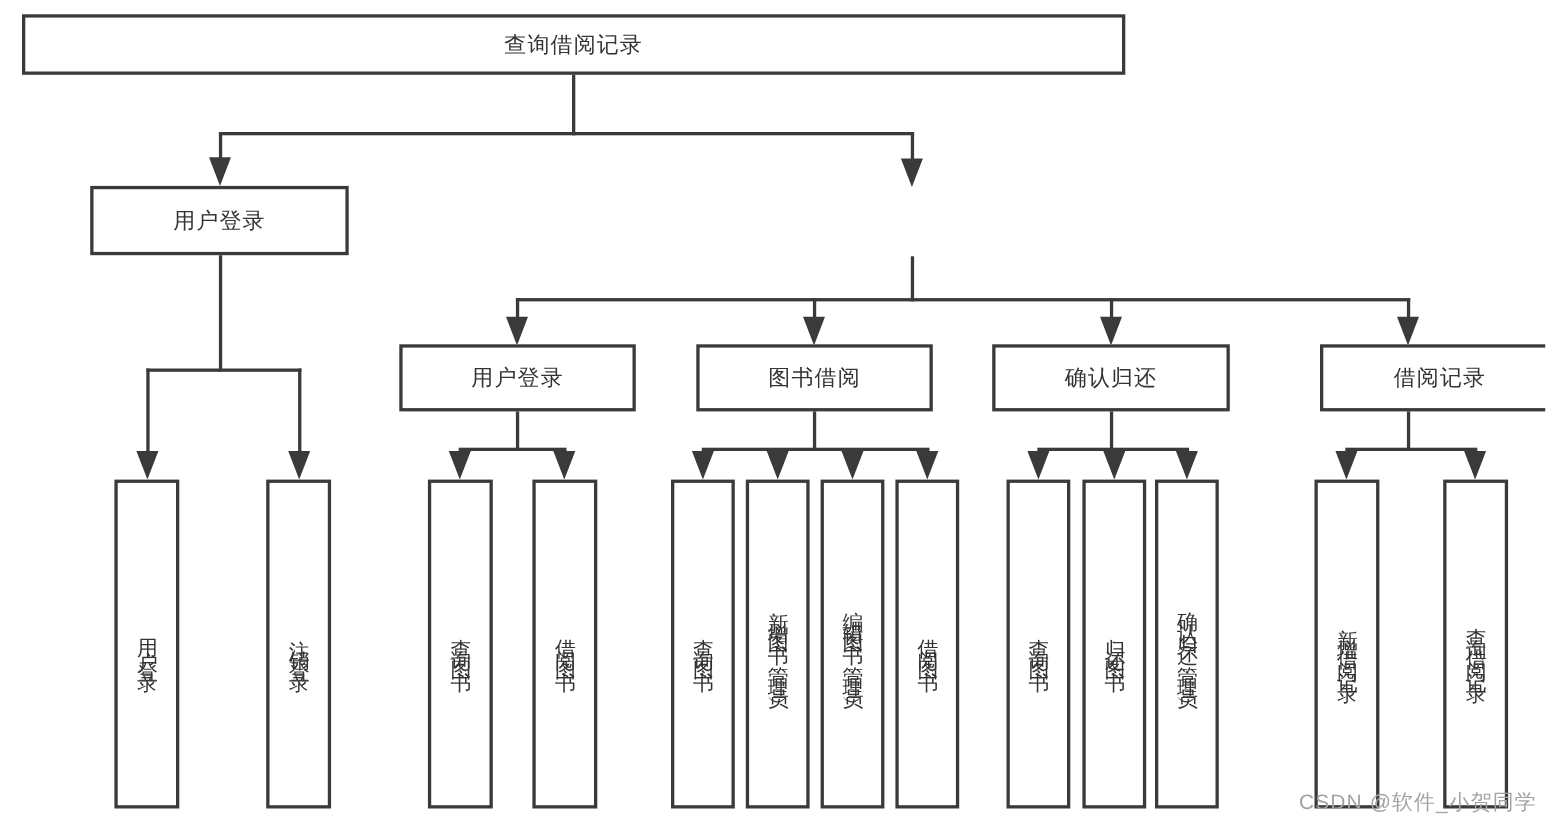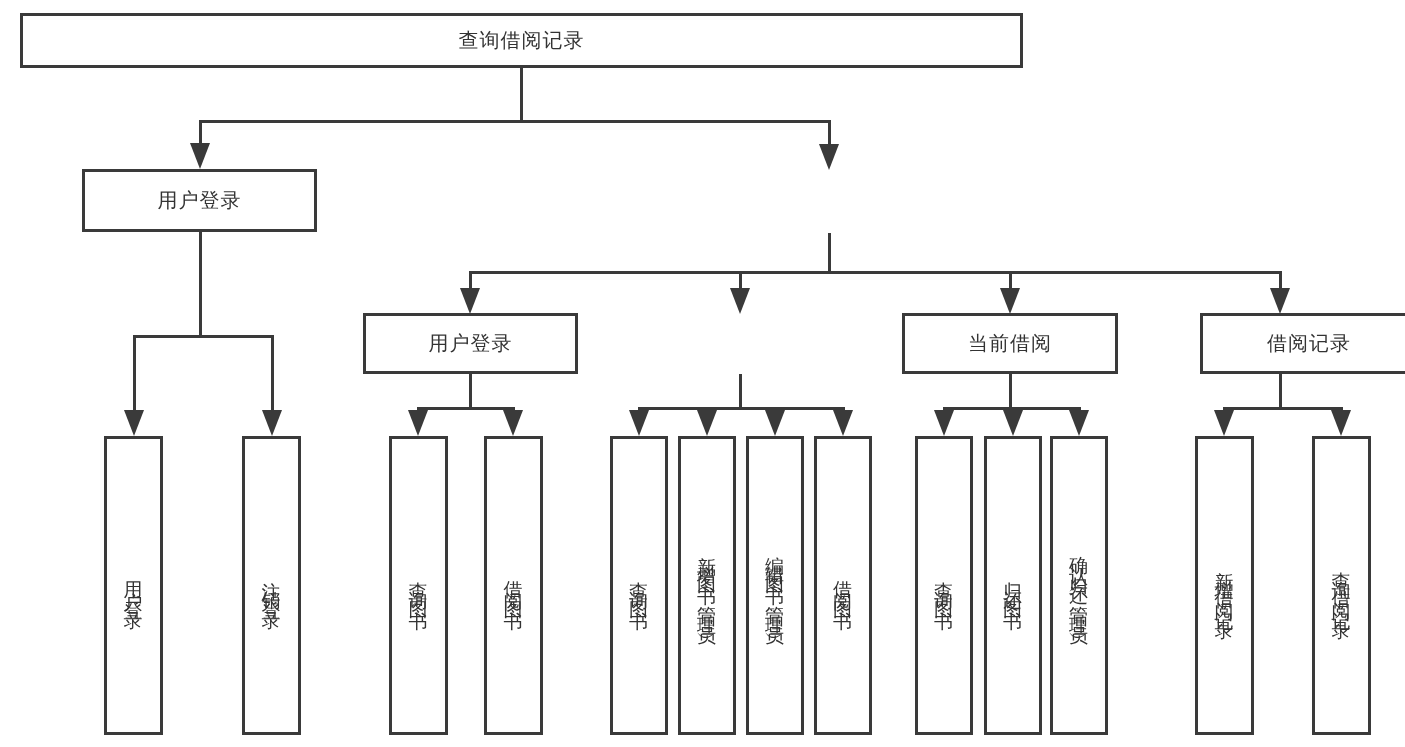--- a/index.html
+++ b/index.html
@@ -93,22 +93,25 @@
   <div class="vline" style="left:739px;top:271px;height:20px;"></div>
   <div class="arrowhead" style="left:730px;top:288px;"></div>
   <div class="vline" style="left:1009px;top:271px;height:20px;"></div>
   <div class="arrowhead" style="left:1000px;top:288px;"></div>
   <div class="vline" style="left:1279px;top:271px;height:20px;"></div>
   <div class="arrowhead" style="left:1270px;top:288px;"></div>
 
   <div class="box" style="left:363px;top:313px;width:215px;height:61px;">
     <span>用户登录</span>
   </div>
+  <div class="box" style="left:633px;top:313px;width:215px;height:61px;">
+    <span>图书借阅</span>
+  </div>
   <div class="box" style="left:902px;top:313px;width:216px;height:61px;">
-    <span>当前借阅</span>
+    <span>确认归还</span>
   </div>
   <div class="box" style="left:1172px;top:313px;width:218px;height:61px;margin-left:28px;">
     <span>借阅记录</span>
   </div>
 
   <div class="vline" style="left:469px;top:374px;height:35px;"></div>
   <div class="hline" style="left:417px;top:407px;width:98px;"></div>
   <div class="arrowhead" style="left:408px;top:410px;"></div>
   <div class="arrowhead" style="left:503px;top:410px;"></div>
 
@@ -167,14 +170,15 @@
     <span>确认归还（管理员）</span>
   </div>
 
   <div class="vbox" style="left:1195px;top:436px;width:59px;height:299px;">
     <span>新增借阅记录</span>
   </div>
   <div class="vbox" style="left:1312px;top:436px;width:59px;height:299px;">
     <span>查询借阅记录</span>
   </div>
 
+  <div class="watermark">CSDN @软件_小贺同学</div>
 
 </div>
 
 </body></html>

